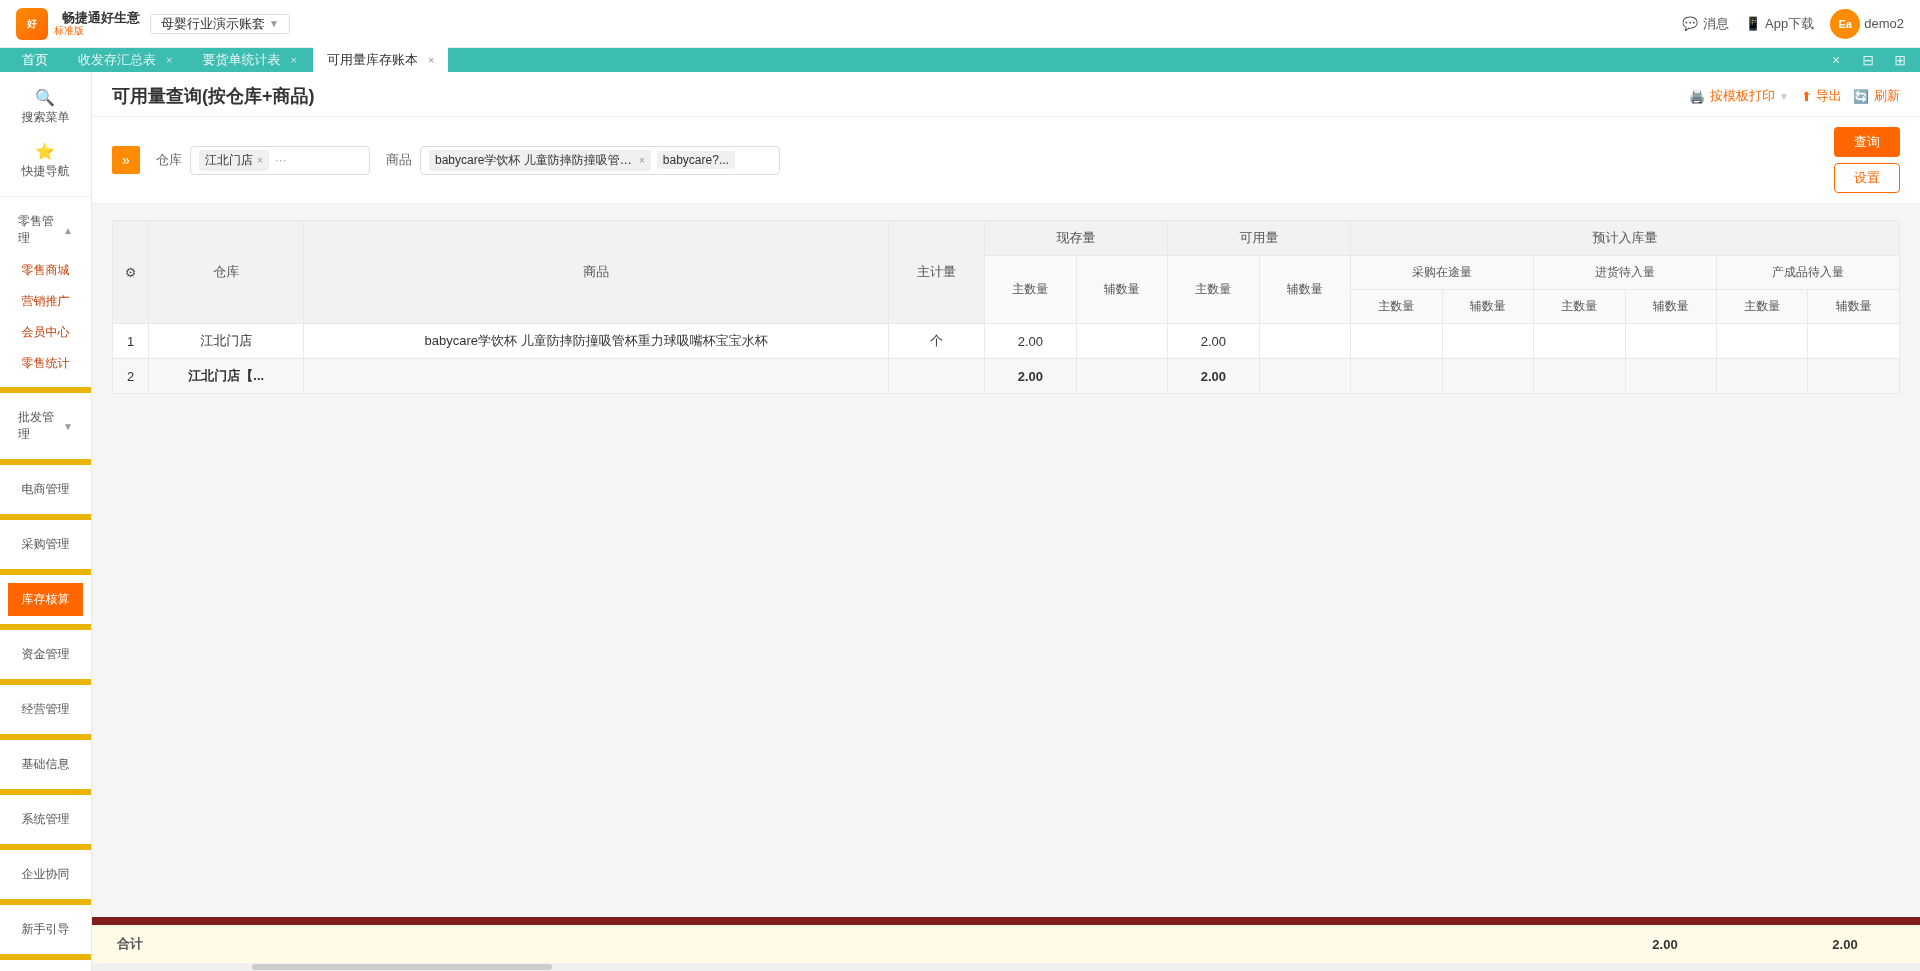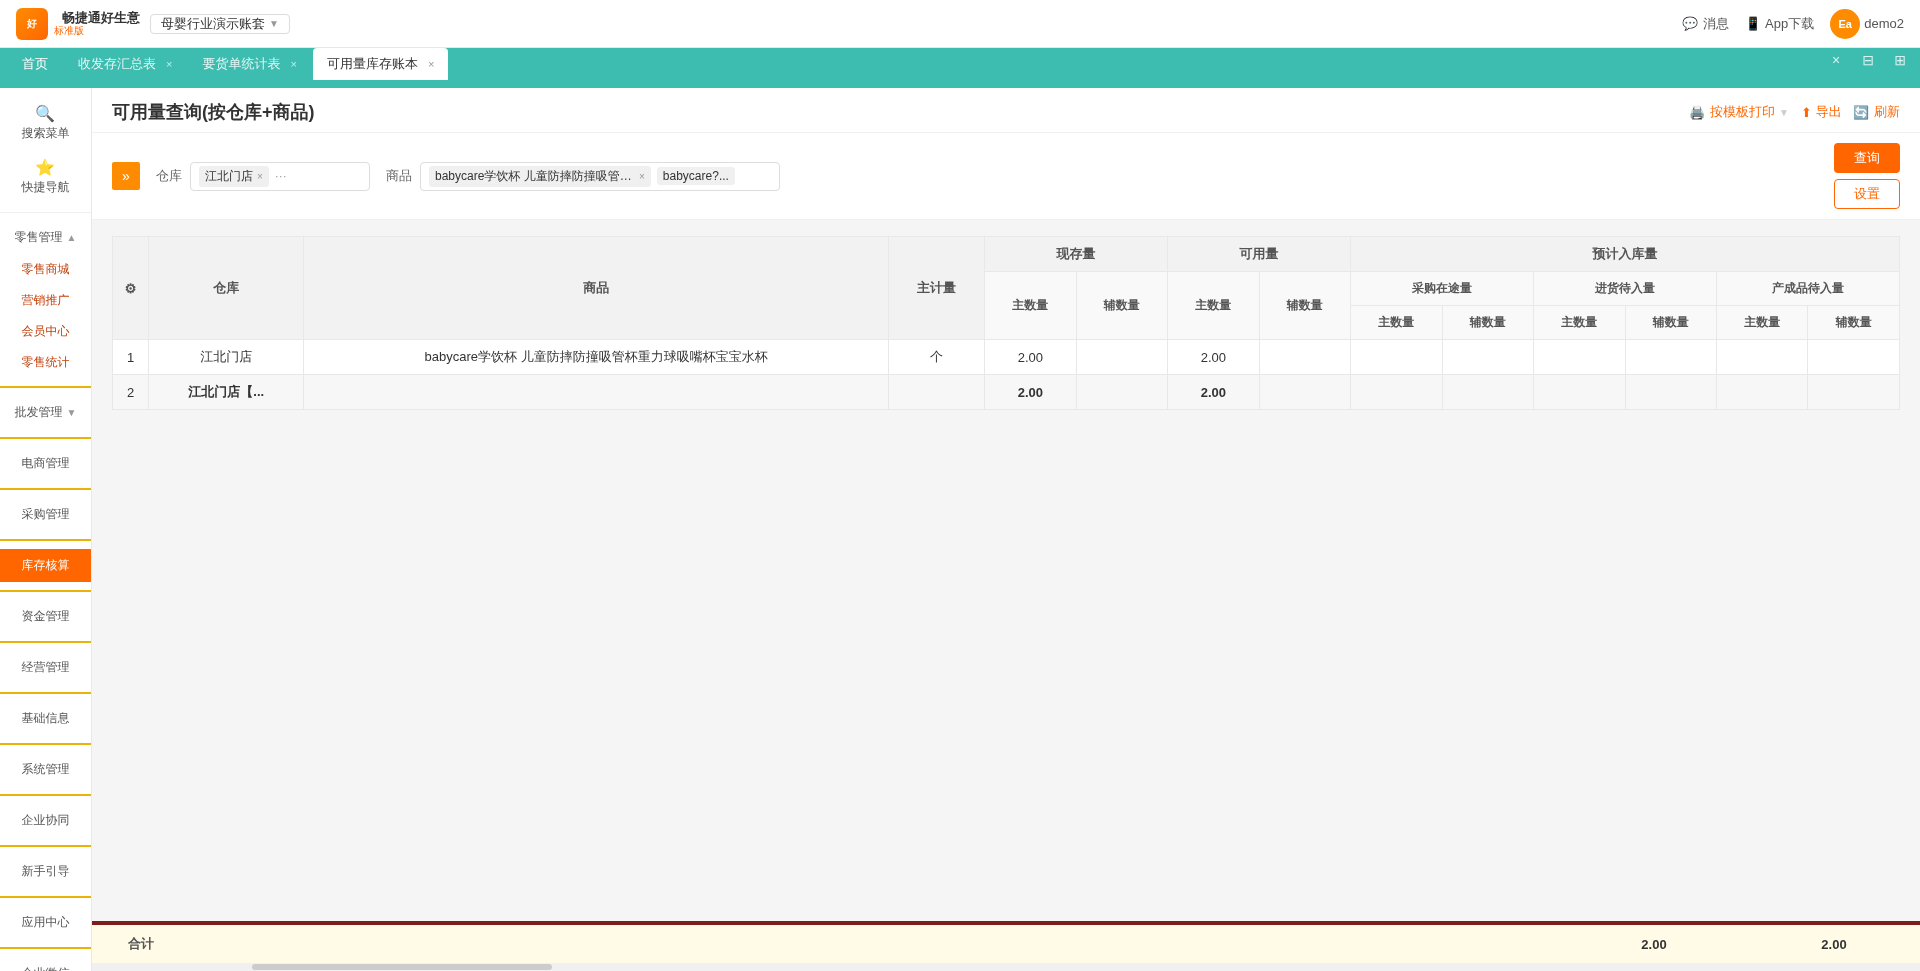--- a/index.html
+++ b/index.html
@@ -81,23 +81,23 @@
       display: flex;
       align-items: center;
       justify-content: center;
       font-size: 11px;
       font-weight: bold;
     }
 
     
     .nav-tabs {
       background: #3dbcb0;
-      height: 40px;
-      display: flex;
-      align-items: flex-start;
+      height: 24px;
+      display: flex;
+      align-items: center;
       padding: 0 8px;
       flex-shrink: 0;
       gap: 2px;
     }
     .nav-tab {
       height: 32px;
       display: flex;
       align-items: center;
       padding: 0 14px;
       border-radius: 4px 4px 0 0;
@@ -162,22 +162,22 @@
       align-items: center;
       padding: 8px 4px;
       cursor: pointer;
       font-size: 12px;
       color: #555;
       gap: 2px;
     }
     .sidebar-item.active { background: #ff6600; color: white; }
     .sidebar-item .icon { font-size: 16px; }
     .sidebar-group {
-      padding: 8px 0;
-      border-bottom: 2px solid #eab308;
+      padding: 8px 8px;
+      border-bottom: 6px solid #eab308;
       font-family: Liberation Serif, serif;
     }
     .sidebar-group-header {
       display: flex;
       align-items: center;
       padding: 8px 10px;
       cursor: pointer;
       font-size: 12px;
       color: #555;
       gap: 4px;
@@ -325,21 +325,21 @@
     }
     .data-table th, .data-table td {
       border: 1px solid #e8e8e8;
       padding: 8px 10px;
       font-size: 13px;
       text-align: center;
     }
     .data-table th {
       background: #f9f9f9;
       color: #555;
-      font-weight: bold;
+      font-weight: normal;
     }
     .data-table td {
       color: #333;
     }
     .data-table .header-main th {
       background: #f2f2f2;
     }
     .data-table .header-sub th {
       background: #f9f9f9;
       font-size: 12px;
@@ -353,22 +353,22 @@
     .gear-th {
       width: 36px;
     }
     .row-num { color: #888; font-size: 12px; }
     .td-left { text-align: left; }
     .td-bold { font-weight: bold; }
 
     
     .table-footer {
       background: #fffbe6;
-      border-top: 4px solid #7f1d1d;
-      padding: 10px 36px;
+      border-top: 8px solid #7f1d1d;
+      padding: 10px 25px;
       display: flex;
       align-items: center;
       flex-shrink: 0;
     }
     .footer-label {
       width: 160px;
       font-size: 13px;
       color: #555;
       font-weight: bold;
     }

